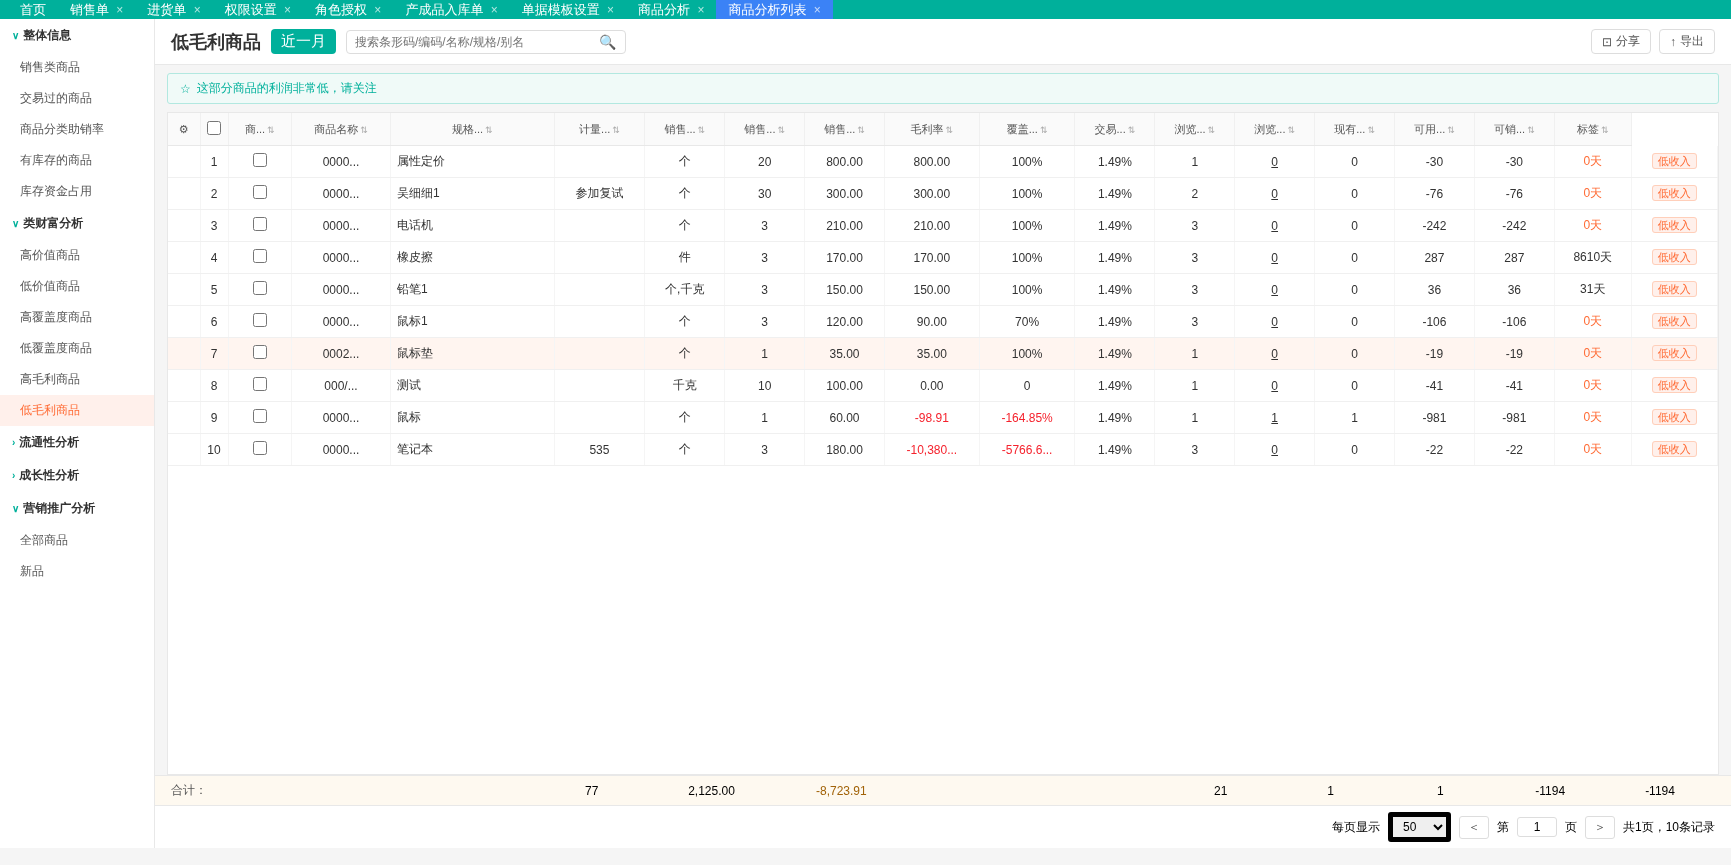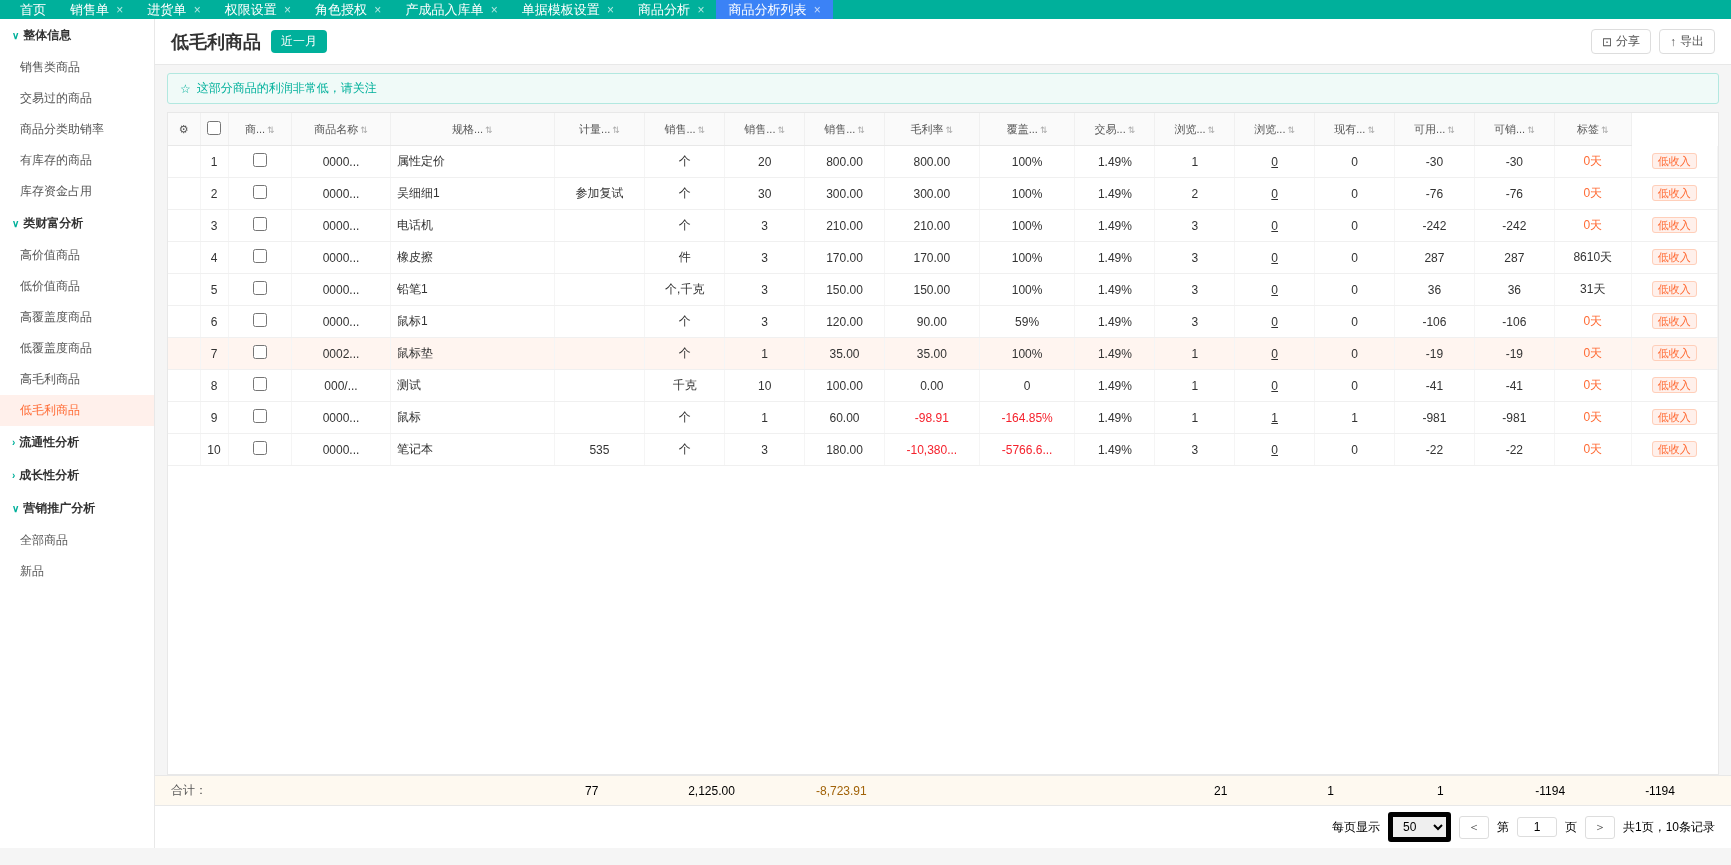--- a/index.html
+++ b/index.html
@@ -21,21 +21,21 @@
     .sidebar-section-title .arrow { color: #00b09b; font-size: 10px; }
     .sidebar-item { padding: 7px 12px 7px 20px; color: #555; cursor: pointer; font-size: 12px; }
     .sidebar-item.active { background: #fff0eb; color: #ff6b35; }
 
     
     .main { flex: 1; display: flex; flex-direction: column; overflow: hidden; background: #f5f5f5; }
 
     
     .header-bar { background: #fff; padding: 10px 16px; display: flex; align-items: center; gap: 10px; border-bottom: 1px solid #e8e8e8; }
     .page-title { font-size: 18px; font-weight: bold; color: #333; }
-    .date-filter-btn { background: #00b09b; color: #fff; border: none; border-radius: 4px; padding: 3px 10px; cursor: pointer; font-size: 12px; }
+    .date-filter-btn { background: #00b09b; color: #fff; border: none; border-radius: 4px; padding: 3px 10px; cursor: pointer; font-size: 15px; }
     .search-box { display: flex; align-items: center; border: 1px solid #ddd; border-radius: 4px; padding: 3px 8px; gap: 4px; flex: 1; max-width: 280px; }
     .search-box input { border: none; outline: none; font-size: 12px; color: #999; width: 100%; background: transparent; }
     .search-icon { color: #00b09b; font-size: 14px; }
     .header-actions { margin-left: auto; display: flex; gap: 8px; }
     .action-btn { display: flex; align-items: center; gap: 4px; color: #555; cursor: pointer; font-size: 12px; border: 1px solid #ddd; border-radius: 4px; padding: 3px 10px; background: #fff; }
 
     
     .notice-bar { background: #f0faf8; border: 1px solid #b2e8e0; margin: 8px 12px 0; padding: 6px 12px; color: #00b09b; font-size: 12px; border-radius: 3px; display: flex; align-items: center; gap: 6px; }
 
     
@@ -130,20 +130,24 @@
         <div class="sidebar-item">全部商品</div>
         <div class="sidebar-item">新品</div>
       </div>
     </aside>
 
   <main class="main">
 
     <div class="header-bar">
       <span class="page-title">低毛利商品</span>
       <button class="date-filter-btn">近一月</button>
+      <div class="search-box">
+        <input type="text" placeholder="搜索条形码/编码/名称/规格/别名" style="">
+        <span class="search-icon">🔍</span>
+      </div>
       <div class="header-actions">
         <button class="action-btn">
           <span>⊡</span>
           <span>分享</span>
         </button>
         <button class="action-btn">
           <span>↑</span>
           <span>导出</span>
         </button>
       </div>
@@ -288,21 +292,21 @@
     <td class="index-col"></td>
     <td class="checkbox-col">6</td>
     <td><input type="checkbox" class="checkbox" style=""></td>
     <td>0000...</td>
     <td class="col-name">鼠标1</td>
     <td></td>
     <td>个</td>
     <td>3</td>
     <td>120.00</td>
     <td class="">90.00</td>
-    <td class="">59%</td>
+    <td class="">70%</td>
     <td>1.49%</td>
     <td>3</td>
     <td><span class="link-underline">0</span></td>
     <td>0</td>
     <td>-106</td>
     <td>-106</td>
     <td class="days-orange">0天</td>
     <td><span class="tag-badge">低收入</span></td>
   </tr>
             <tr class="highlighted">

